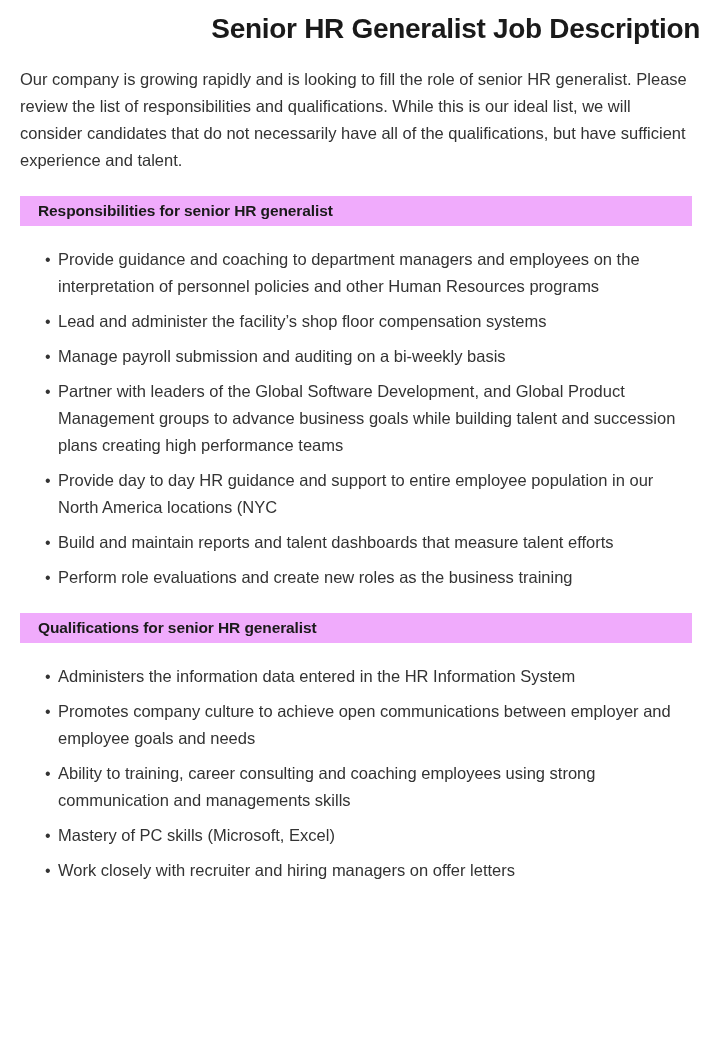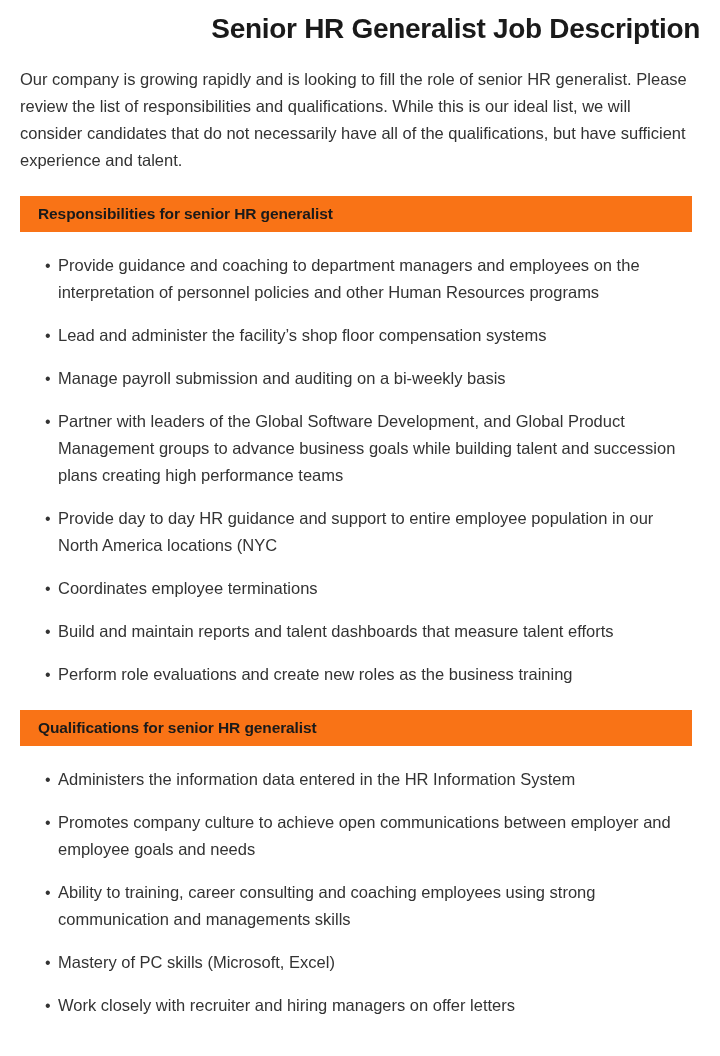--- a/index.html
+++ b/index.html
@@ -34,42 +34,42 @@
     margin: 18px 30px 0 20px;
     font-size: 16.5px;
     line-height: 27px;
     color: #333333;
     max-width: 670px;
   }
   .section {
     margin-top: 22px;
   }
   .section-header {
-    background: #f97316;
+    background: #f0abfc;
     margin: 0 28px 0 20px;
-    height: 36px;
+    height: 30px;
     display: flex;
     align-items: center;
     box-sizing: border-box;
     padding-left: 18px;
   }
   .section-header-text {
     font-size: 15.5px;
     font-weight: bold;
     color: #1a1a1a;
     letter-spacing: -0.1px;
   }
   ul.bullets {
     list-style: none;
     margin: 20px 0 0 0;
     padding: 0;
   }
   ul.bullets li {
     position: relative;
-    margin: 16px 30px 0 58px;
+    margin: 8px 30px 0 58px;
     padding: 0;
     font-size: 16.5px;
     line-height: 27px;
     color: #333333;
   }
   ul.bullets li::before {
     content: "\2022";
     position: absolute;
     left: -13px;
     top: 0;
@@ -90,21 +90,20 @@
   <div class="section">
     <div class="section-header">
       <span class="section-header-text">Responsibilities for senior HR generalist</span>
     </div>
     <ul class="bullets">
       <li>Provide guidance and coaching to department managers and employees on the interpretation of personnel policies and other Human Resources programs</li>
       <li>Lead and administer the facility’s shop floor compensation systems</li>
       <li>Manage payroll submission and auditing on a bi-weekly basis</li>
       <li>Partner with leaders of the Global Software Development, and Global Product Management groups to advance business goals while building talent and succession plans creating high performance teams</li>
       <li>Provide day to day HR guidance and support to entire employee population in our North America locations (NYC</li>
-      <li>Coordinates employee terminations</li>
       <li>Build and maintain reports and talent dashboards that measure talent efforts</li>
       <li>Perform role evaluations and create new roles as the business training</li>
     </ul>
   </div>
 
   <div class="section">
     <div class="section-header">
       <span class="section-header-text">Qualifications for senior HR generalist</span>
     </div>
     <ul class="bullets">

